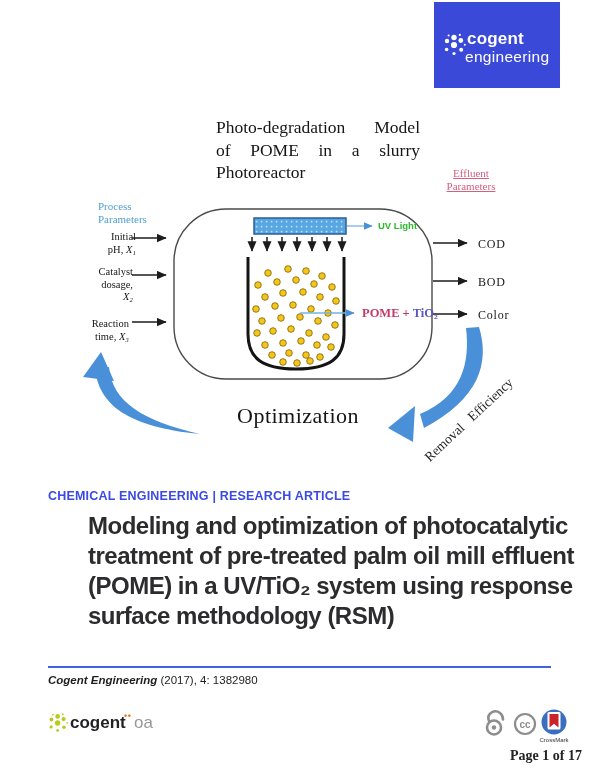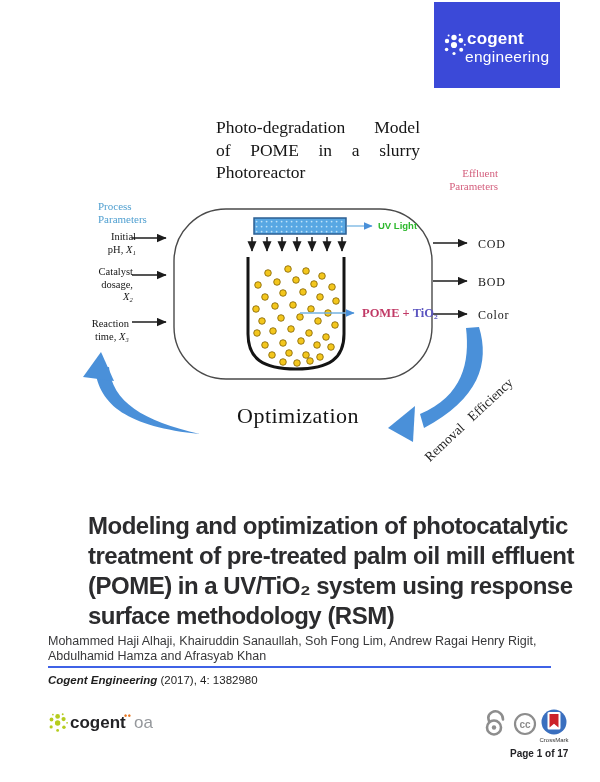--- a/index.html
+++ b/index.html
@@ -10,21 +10,21 @@
   .masthead{position:absolute;left:434px;top:2px;width:126px;height:86px;background:var(--masthead-blue,#3b49d8);}
   .masthead .flower{position:absolute;left:9px;top:30px;}
   .masthead .brand{position:absolute;left:33px;top:27px;color:#fff;font-size:17px;font-weight:bold;letter-spacing:.2px;}
   .masthead .journal{position:absolute;left:31px;top:46px;color:#fff;font-size:15.5px;font-weight:normal;letter-spacing:.3px;}
 
   
   .fig-label{position:absolute;font-family:"Liberation Serif","DejaVu Serif",serif;color:#161616;}
   .fig-title{left:216px;top:116px;width:204px;font-size:17.5px;line-height:22.5px;}
   .fig-title .jline{text-align:justify;text-align-last:justify;}
   .proc{left:98px;top:164px;font-size:11px;line-height:13px;color:var(--process-blue,#4f9fd0);white-space:pre-line;margin-top:36px;}
-  .effl{left:444px;top:167px;width:54px;font-size:11px;line-height:13px;color:var(--effluent-rose,#d4607e);white-space:pre-line;text-align:right;}
+  .effl{left:444px;top:167px;width:54px;font-size:11px;line-height:13px;color:var(--effluent-rose,#d4607e);white-space:pre-line;text-align:center;text-decoration:underline;}
   .uvlight{left:378px;top:220px;font-family:"Liberation Sans",sans-serif;font-size:9.5px;font-weight:bold;color:var(--uv-green,#2eb82e);}
   .pome{left:362px;top:306px;font-size:12.5px;font-weight:bold;}
   .pome .p1{color:var(--pome-crimson,#c13a66);}
   .pome .p2{color:var(--tio2-purple,#5b55c0);}
   .input-block{font-size:10.5px;line-height:12.5px;text-align:right;width:50px;}
   .in1{left:86px;top:231px;}
   .in2{left:83px;top:266px;}
   .in3{left:79px;top:318px;}
   .output-label{font-size:12px;letter-spacing:.8px;}
   .out1{left:478px;top:237px;}
@@ -48,21 +48,21 @@
   
   .footer-brand{position:absolute;left:48px;top:710px;height:26px;}
   .footer-brand .flower{position:absolute;left:0;top:1px;}
   .footer-brand .brand{position:absolute;left:22px;top:3px;font-size:17px;font-weight:bold;color:#232326;}
   .footer-brand .sep{position:absolute;left:76px;top:1px;font-size:9px;font-weight:bold;letter-spacing:.5px;color:var(--brand-orange,#e87722);}
   .footer-brand .suffix{position:absolute;left:86px;top:3px;font-size:17px;color:#95989c;}
   .oa-icon{position:absolute;left:483px;top:709px;}
   .cc-icon{position:absolute;left:513px;top:712px;}
   .cm-icon{position:absolute;left:540px;top:709px;}
   .cm-label{position:absolute;left:536px;top:737px;width:36px;font-size:6px;color:#333;text-align:center;}
-  .page-num{position:absolute;left:510px;top:748px;font-size:10px;font-weight:bold;color:#232326;}
+  .page-num{position:absolute;left:510px;top:748px;font-size:14px;font-weight:bold;color:#232326;font-family:Liberation Serif, serif;}
 </style>
 </head>
 <body>
 
 <div class="page">
 
   <div class="masthead">
     <svg class="flower" width="24" height="26" viewBox="0 0 24 26">
       <g fill="#ffffff">
         <circle cx="11" cy="13" r="3.1"></circle>
@@ -211,29 +211,26 @@
     <div><span>time,</span> <i>X₃</i></div>
   </div>
 
   <div class="fig-label output-label out1">COD</div>
   <div class="fig-label output-label out2">BOD</div>
   <div class="fig-label output-label out3">Color</div>
 
   <div class="fig-label optimization">Optimization</div>
   <div class="fig-label removal">Removal Efficiency</div>
 
+  <div class="section-header">CHEMICAL ENGINEERING | RESEARCH ARTICLE</div>
   <div class="article-title">
     <div>Modeling and optimization of photocatalytic</div>
     <div>treatment of pre-treated palm oil mill effluent</div>
     <div>(POME) in a UV/TiO₂ system using response</div>
     <div>surface methodology (RSM)</div>
-  </div>
-  <div class="authors">
-    <div>Mohammed Haji Alhaji, Khairuddin Sanaullah, Soh Fong Lim, Andrew Ragai Henry Rigit,</div>
-    <div>Abdulhamid Hamza and Afrasyab Khan</div>
   </div>
   <div class="rule"></div>
   <div class="citation">
     <span class="jname">Cogent Engineering</span><span> (2017), 4: 1382980</span>
   </div>
 
   <div class="footer-brand">
     <svg class="flower" width="21" height="24" viewBox="0 0 24 26">
       <g fill="#b5cc1e">
         <circle cx="11" cy="13" r="3.1"></circle>

